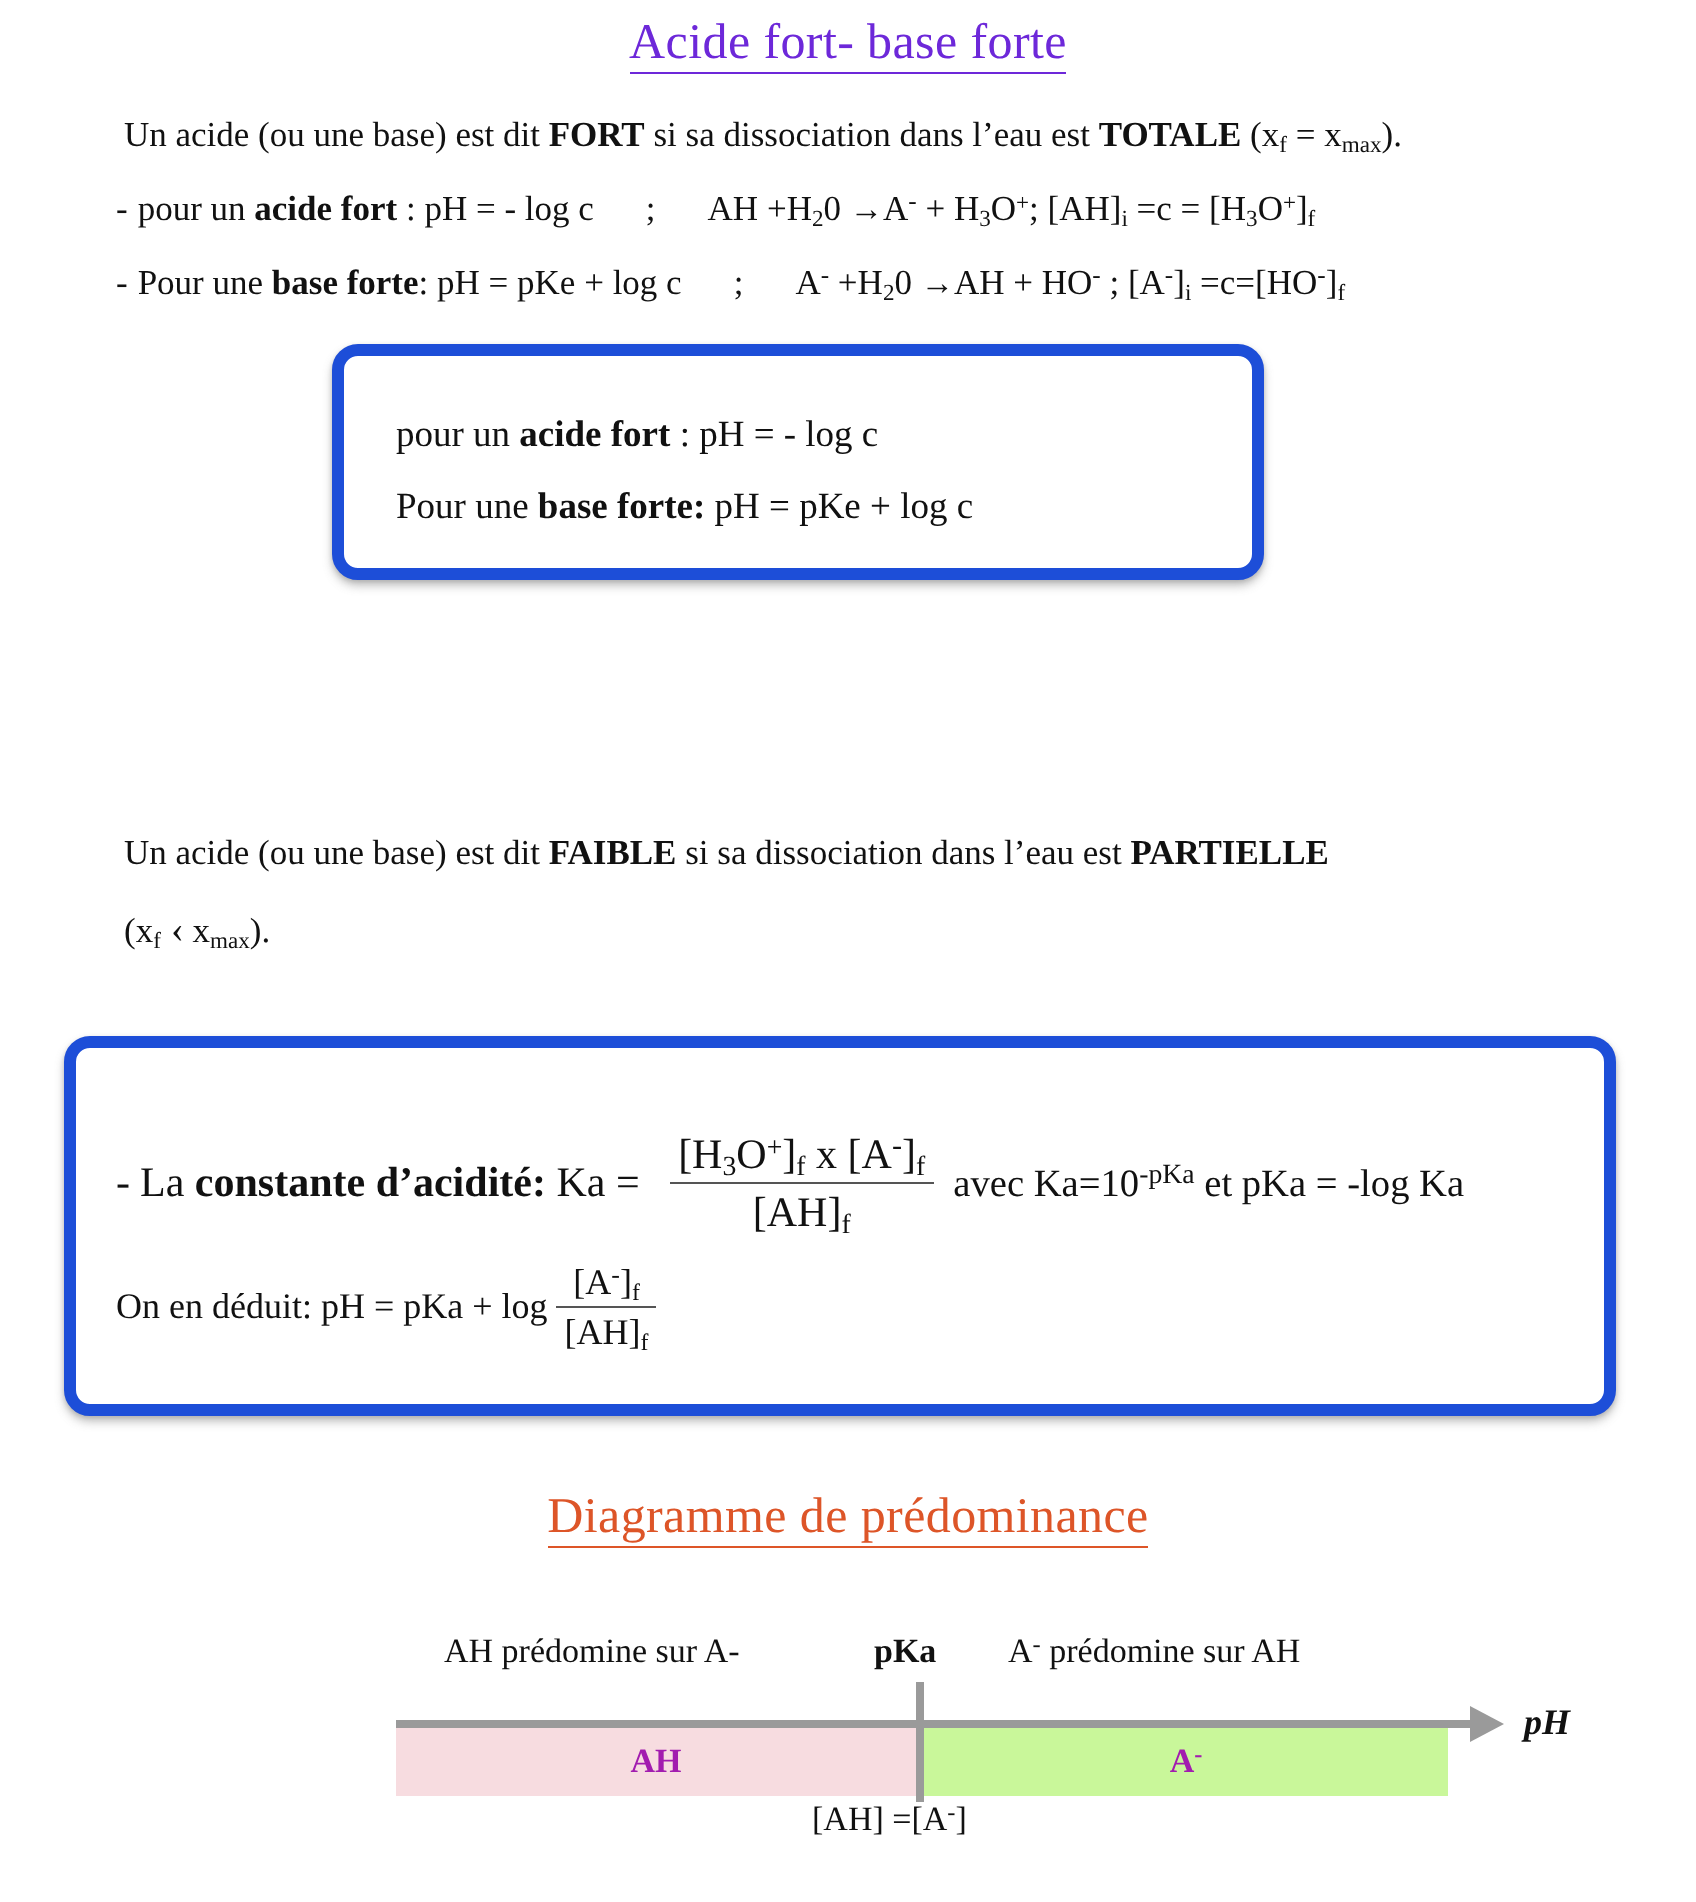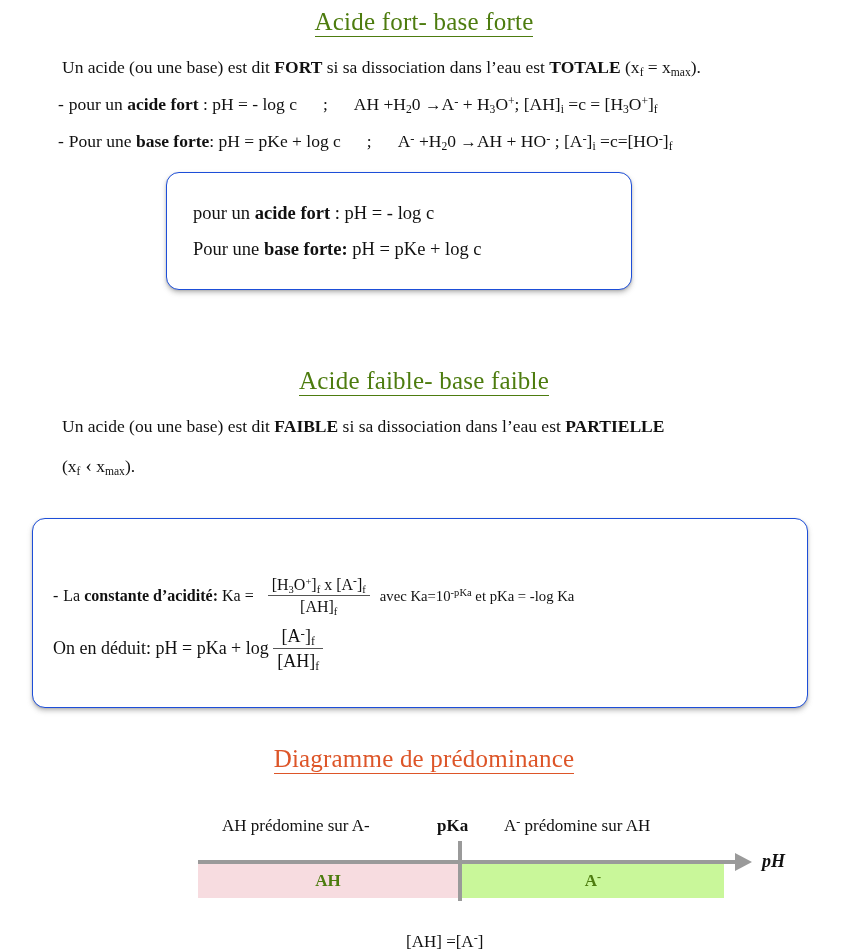--- a/index.html
+++ b/index.html
@@ -25,21 +25,21 @@
     width: 100%;
     text-align: center;
     font-size: 25px;
     letter-spacing: 0.2px;
     white-space: nowrap;
   }
   .heading .htext {
     border-bottom: 1.6px solid currentColor;
     padding-bottom: 1px;
   }
-  .heading-brown { color: #4d7c0f; }
+  .heading-brown { color: #6d28d9; }
   .heading-orange { color: #dd5528; }
 
   #heading-acide-fort { top: 8px; }
   #heading-acide-faible { top: 367px; }
   #heading-diagramme { top: 745px; }
 
   
   .line {
     position: absolute;
     font-size: 17.5px;
@@ -65,21 +65,21 @@
   }
   .sp { display: inline-block; width: 10px; }
   .sp-lg { display: inline-block; width: 26px; }
   .sp-sm { display: inline-block; width: 5px; }
   .arrow { font-size: 0.95em; }
 
   
   .roundbox {
     position: absolute;
     background: #ffffff;
-    border: 1px solid #1d4ed8;
+    border: 6px solid #1d4ed8;
     border-radius: 13px;
     box-shadow: 0 3px 5px rgba(120,120,120,0.42),
                 0 1px 2px rgba(120,120,120,0.30);
     box-sizing: border-box;
   }
 
   #box-fort { left: 166px; top: 172px; width: 466px; height: 118px; }
   #box-ka   { left: 32px;  top: 518px; width: 776px; height: 190px; }
 
   .boxline {
@@ -115,21 +115,21 @@
 
   .diag-label {
     position: absolute;
     font-size: 17px;
     white-space: nowrap;
     color: #111;
   }
   #label-ah-predomine { left: 222px; top: 11px; }
   #label-pka { left: 437px; top: 11px; font-weight: bold; }
   #label-a-predomine { left: 504px; top: 11px; }
-  #label-equality { left: 406px; top: 95px; margin-top: 32px; }
+  #label-equality { left: 406px; top: 95px; }
   #label-ph-axis { left: 762px; top: 46px; font-weight: bold; font-size: 18px; font-style: italic; }
 
   .axis-line {
     position: absolute;
     left: 198px;
     top: 55px;
     width: 545px;
     height: 4px;
     background: #9a9a9a;
   }
@@ -153,21 +153,21 @@
 
   .band {
     position: absolute;
     top: 59px;
     height: 34px;
     display: flex;
     align-items: center;
     justify-content: center;
     font-weight: bold;
     font-size: 17px;
-    color: #4d7c0f;
+    color: #a21caf;
   }
   #band-ah { left: 198px; width: 260px; background: #f7dce0; }
   #band-a  { left: 462px; width: 262px; background: #c9f79a; }
 </style>
 </head>
 <body>
 
 <div class="page">
 
   <div class="heading heading-brown" id="heading-acide-fort">
@@ -188,36 +188,33 @@
 
   <div class="roundbox" id="box-fort">
     <div class="boxline" style="left:26px; top:30px;">
       <span>pour un </span><span class="b">acide fort</span><span> : pH = - log c</span>
     </div>
     <div class="boxline" style="left:26px; top:66px;">
       <span>Pour une </span><span class="b">base forte:</span><span> pH = pKe + log c</span>
     </div>
   </div>
 
-  <div class="heading heading-brown" id="heading-acide-faible">
-    <span class="htext">Acide faible- base faible</span>
-  </div>
 
   <div class="line" style="left:62px; top:417px;">
     <span>Un acide  (ou une base) est dit </span><span class="b">FAIBLE</span><span> si sa dissociation dans l’eau est </span><span class="b">PARTIELLE</span>
   </div>
 
   <div class="line" style="left:62px; top:455px;">
     <span>(x</span><sub>f</sub><span class="sp-sm"></span><span style="font-size:1.1em;">‹</span><span> x</span><sub>max</sub><span>).</span>
   </div>
 
 
   <div class="roundbox" id="box-ka">
 
-    <div class="boxline" style="left:20px; top:58px; font-size:16px;">
+    <div class="boxline" style="left:20px; top:42px; font-size:21px;">
       <span>-</span><span class="sp-sm"></span><span>La </span><span class="b">constante d’acidité:</span><span> Ka = </span><span class="sp"></span><span class="frac"><span class="num"><span>[H</span><sub>3</sub><span>O</span><sup>+</sup><span>]</span><sub>f</sub><span> x [A</span><sup class="minus-sup">-</sup><span>]</span><sub>f</sub></span><span class="den"><span>[AH]</span><sub>f</sub></span></span><span class="sp"></span><span style="font-size:0.92em;">avec  Ka=10</span><sup>-pKa</sup><span style="font-size:0.92em;"> et pKa = -log Ka</span>
     </div>
 
     <div class="boxline" style="left:20px; top:108px; font-size:18px;">
       <span>On en déduit:  pH = pKa + log </span><span class="frac"><span class="num"><span>[A</span><sup class="minus-sup">-</sup><span>]</span><sub>f</sub></span><span class="den"><span>[AH]</span><sub>f</sub></span></span>
     </div>
   </div>
 
   <div class="heading heading-orange" id="heading-diagramme">
     <span class="htext">Diagramme de prédominance</span>

